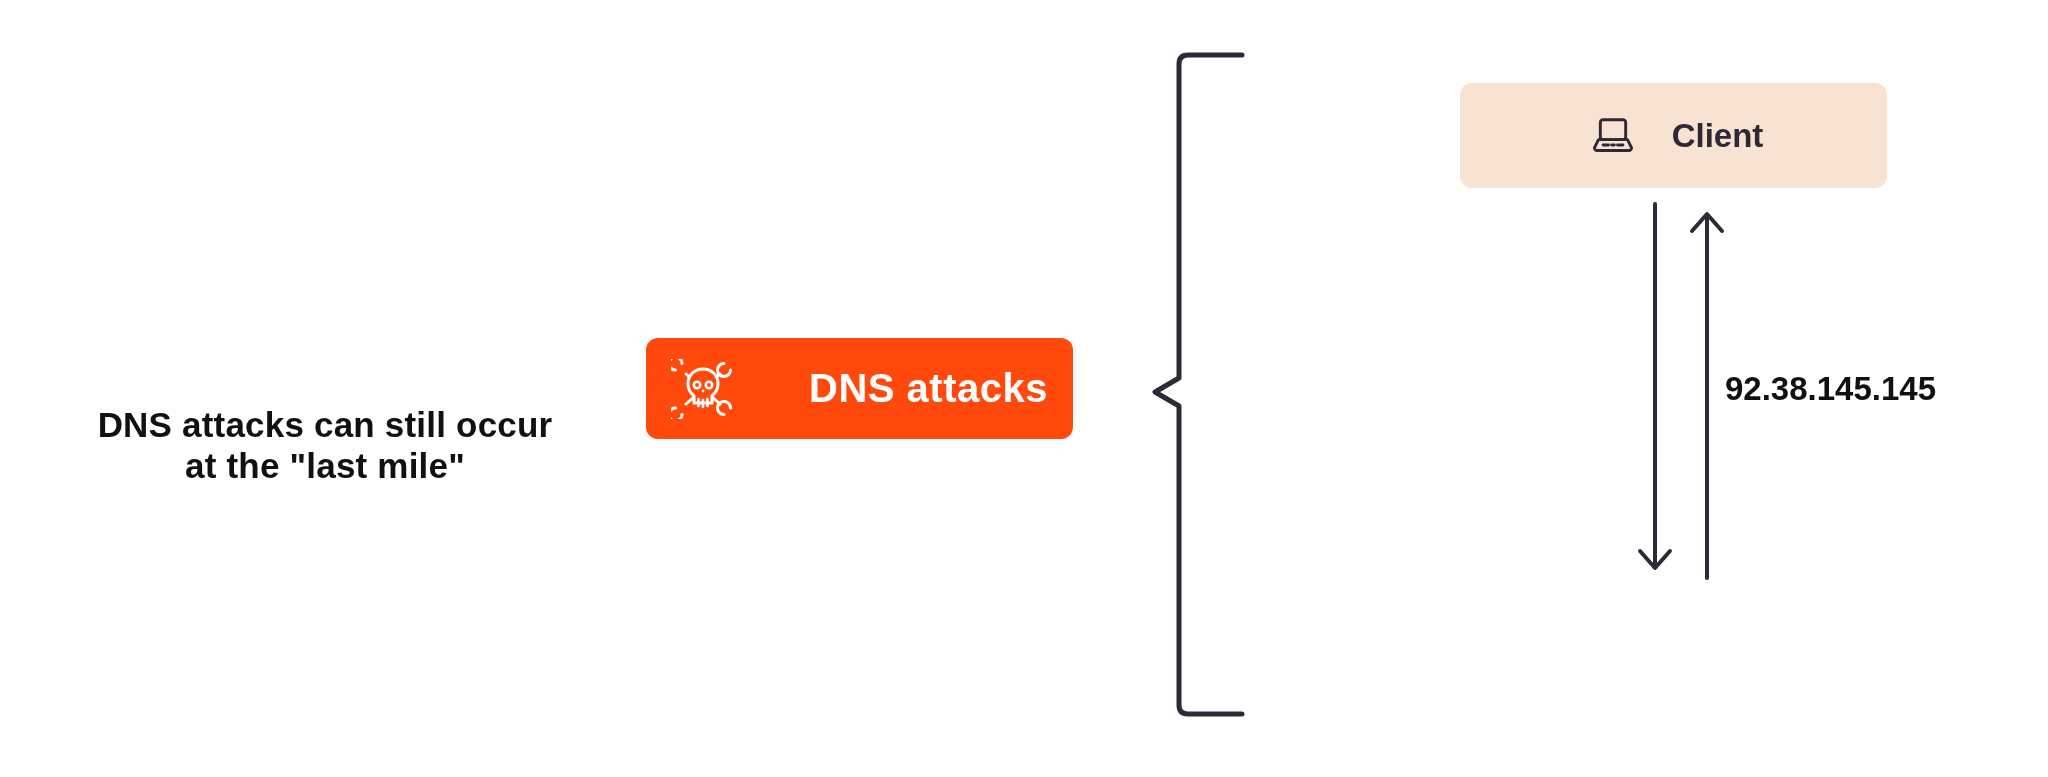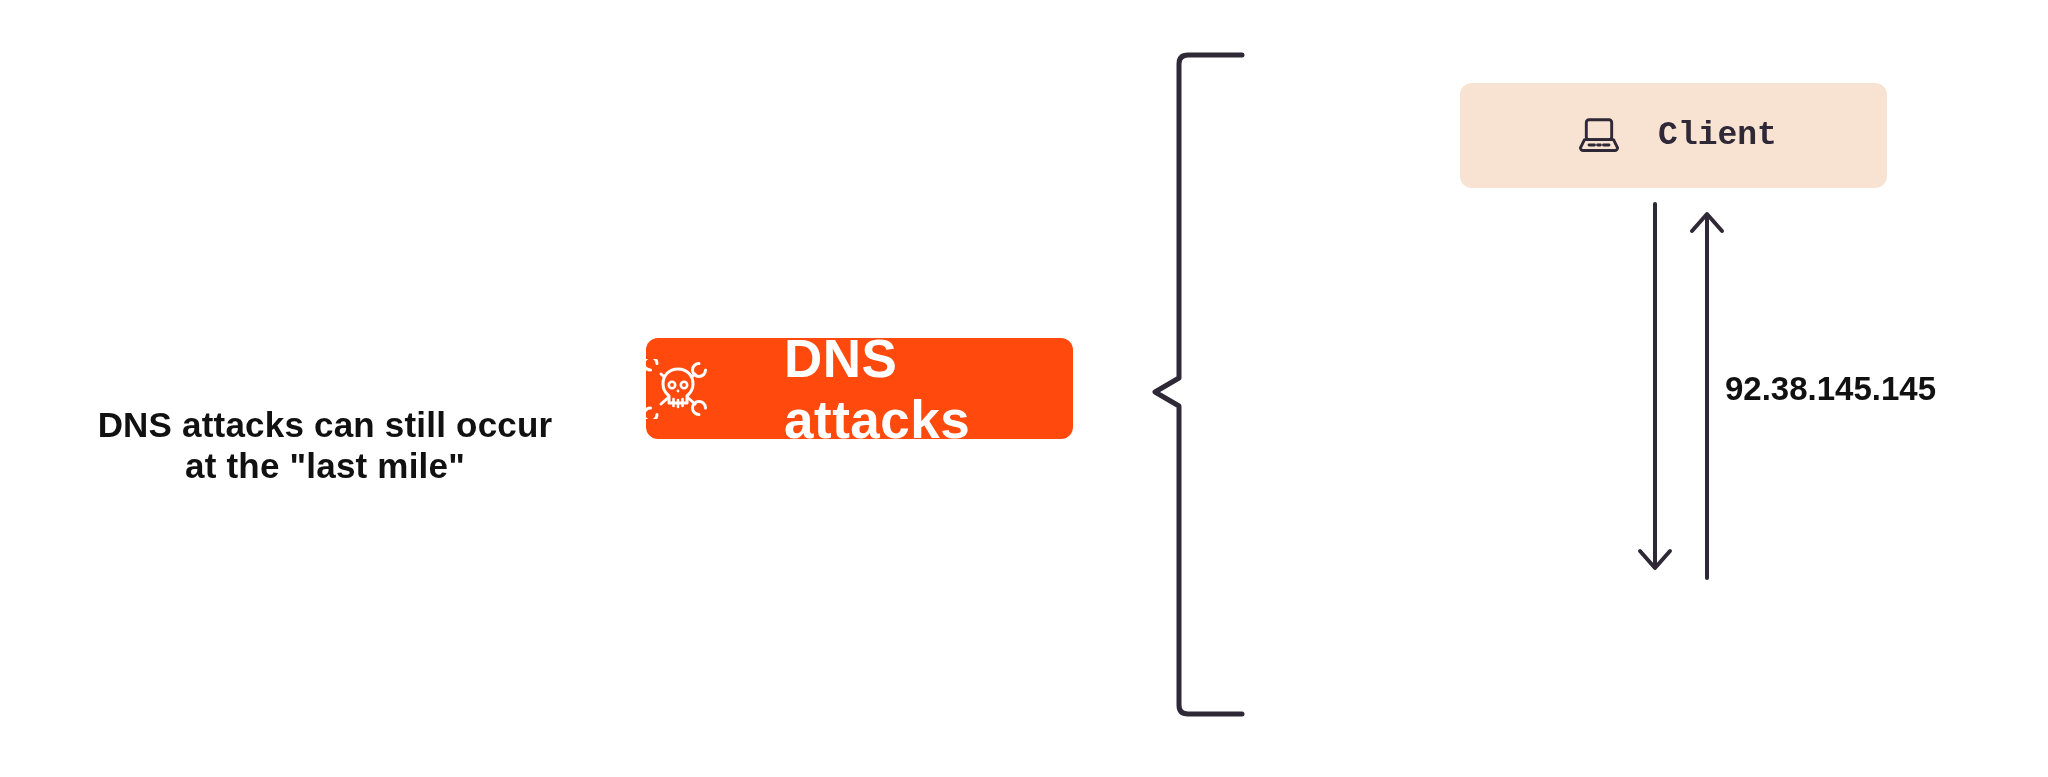--- a/index.html
+++ b/index.html
@@ -21,34 +21,34 @@
     text-align:center;font-size:35px;font-weight:700;line-height:41px;
     color:var(--text);letter-spacing:.2px;margin-top:46px;
   }
 
   .attack-badge{
     position:absolute;left:646px;top:338px;width:427px;height:101px;
     background:var(--accent);border-radius:12px;
     display:flex;align-items:center;justify-content:center;gap:28px;
   }
   .attack-badge .label{
-    color:#ffffff;font-size:53px;font-weight:700;letter-spacing:.5px;margin-left:46px;
+    color:#ffffff;font-size:40px;font-weight:700;letter-spacing:.5px;margin-left:46px;
   }
 
   .brace{position:absolute;left:1150px;top:52px;}
   .brace path{stroke:var(--ink);stroke-width:5;fill:none;stroke-linejoin:round;stroke-linecap:round;}
 
   .node{
     position:absolute;background:var(--panel);border-radius:12px;
     display:flex;align-items:center;justify-content:center;
     color:var(--ink);font-weight:700;font-size:33px;line-height:40px;
   }
   .node-client{left:1460px;top:83px;width:427px;height:105px;gap:30px;}
   .node-resolver{left:1460px;top:591px;width:427px;height:102px;gap:24px;}
-  .node .node-label{text-align:center;font-family:Liberation Mono, monospace;}
+  .node .node-label{text-align:center;}
 
   .icon-ink{color:var(--ink);}
   .icon-ink path,.icon-ink rect{stroke:currentColor;}
 
   .arrows{position:absolute;left:1632px;top:200px;}
   .arrows path{stroke:var(--ink);stroke-width:4;fill:none;stroke-linecap:round;stroke-linejoin:round;}
 
   .query-label{
     position:absolute;left:1270px;top:345px;width:380px;
     text-align:center;font-size:33px;font-weight:700;line-height:41px;color:var(--text);

